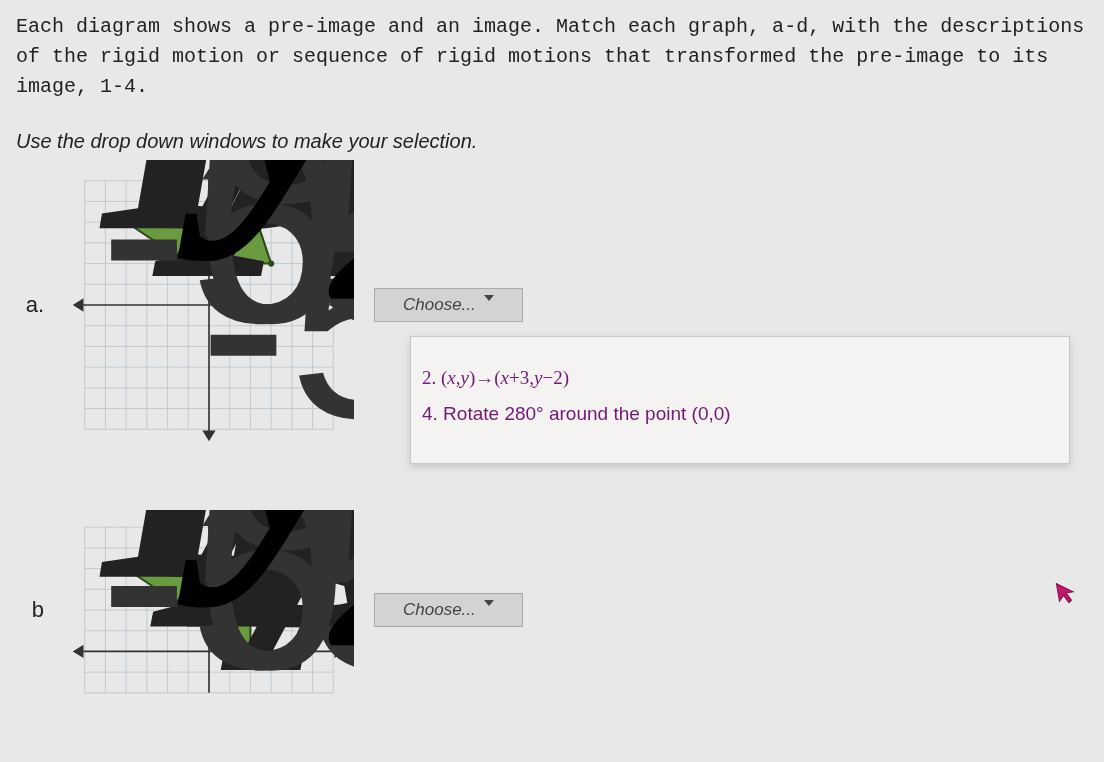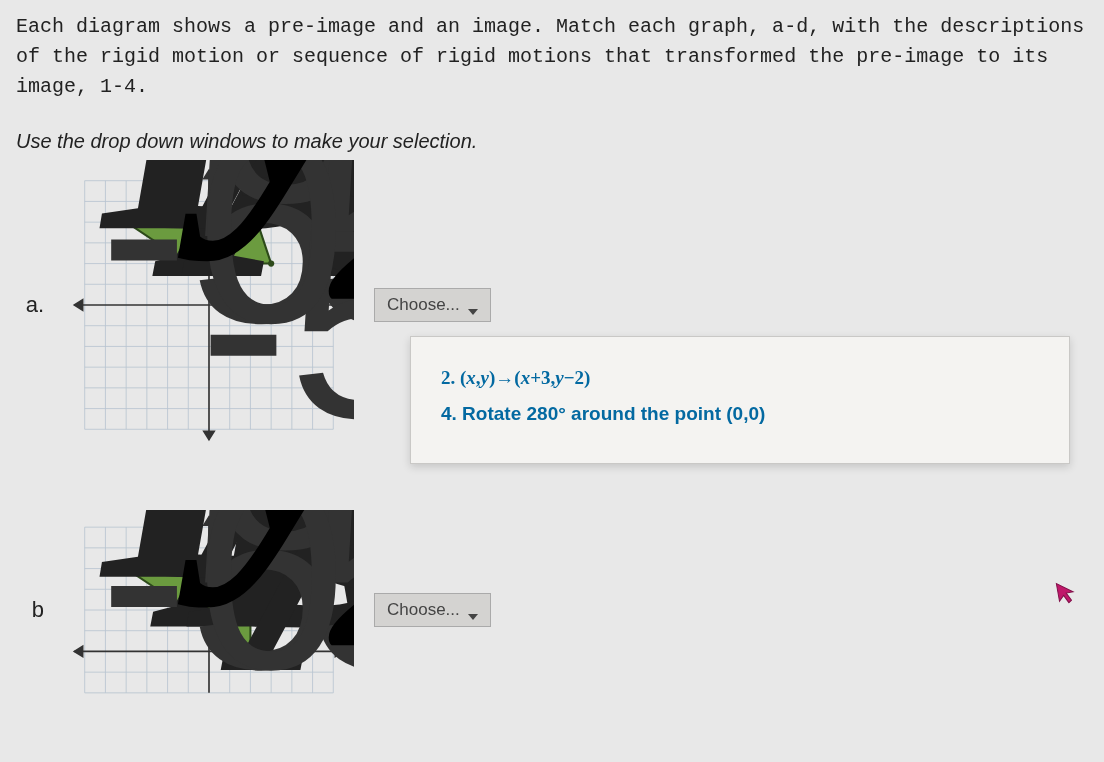--- a/index.html
+++ b/index.html
@@ -14,47 +14,47 @@
   }
   .instructions { font-size: 20px; line-height: 1.5; margin-bottom: 28px; font-family: Liberation Mono, monospace; }
   .prompt { font-size: 20px; font-style: italic; margin-bottom: 7px; }
   .row { display: flex; align-items: center; gap: 20px; margin-bottom: 30px; }
   .row-label { font-size: 22px; width: 28px; text-align: right; }
   .graph-box { width: 290px; height: 290px; position: relative; }
   .graph-box-small { width: 290px; height: 200px; position: relative; }
   svg { display: block; }
   .dropdown {
     display: inline-flex;
-    align-items: flex-end;
+    align-items: flex-start;
     gap: 8px;
     background: #d4d3d1;
     border: 1px solid #aaa;
-    padding: 6px 12px;
+    padding: 6px 28px;
     font-size: 17px;
     color: #444;
     cursor: pointer;
+    font-style: italic;
   }
   .caret {
     width: 0; height: 0;
     border-left: 5px solid transparent;
     border-right: 5px solid transparent;
     border-top: 6px solid #444;
   }
   .dropdown-panel {
     position: absolute;
     left: 410px;
     top: 336px;
     width: 660px;
     background: #f4f3f1;
     border: 1px solid #c9c8c6;
     box-shadow: 0 3px 8px rgba(0,0,0,0.15);
-    padding: 16px 30px 24px;
+    padding: 16px 11px 24px;
     font-size: 19px;
-    color: #0369a1;
-    font-weight: bold;
+    color: #701a75;
   }
   .dropdown-panel .opt { margin: 14px 0; }
   .cursor {
     position: absolute;
     left: 1056px;
     top: 580px;
     color: #c0186a;
     font-size: 22px;
     transform: rotate(-10deg);
   }

